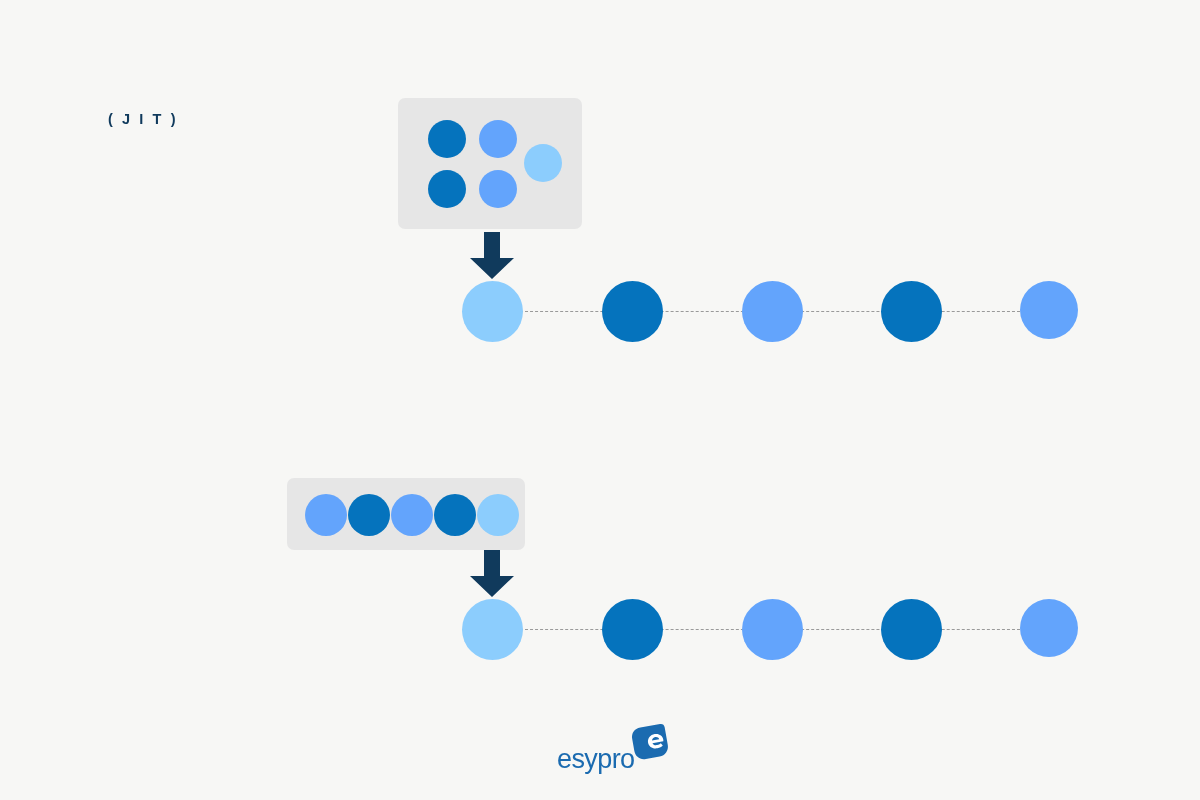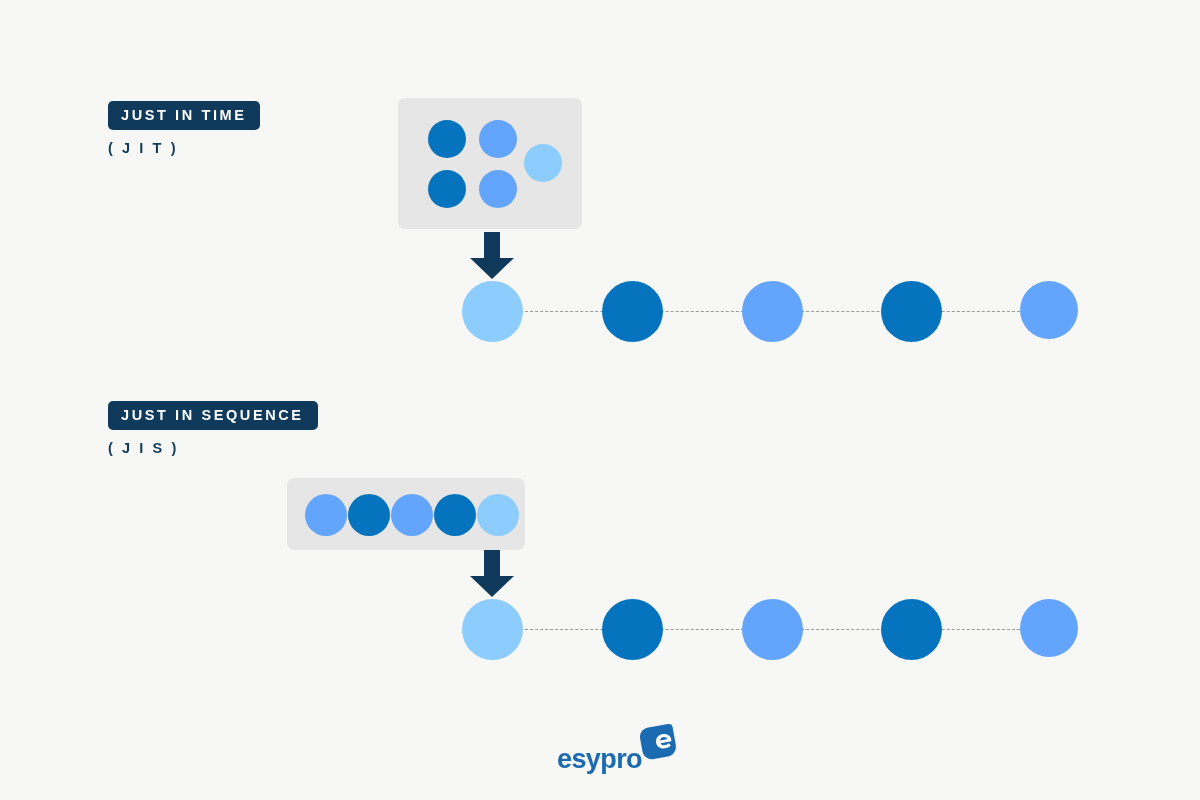--- a/index.html
+++ b/index.html
@@ -66,37 +66,36 @@
   .seq-row { position: absolute; }
 
   
   .logo {
     position: absolute;
     display: flex;
     align-items: flex-end;
   }
   .logo-text {
     font-size: 27px;
-    font-weight: bold;
+    font-weight: normal;
     color: #1b6bb0;
     letter-spacing: -0.6px;
     line-height: 1;
   }
   .logo-mark {
     margin-left: -7px;
     margin-bottom: 7px;
   }
 </style>
 </head>
 <body>
 
 <div class="canvas">
 
   <div class="label-block" style="left:108px; top:101px;">
-    <div class="badge">JUST IN TIME</div>
     <div class="sublabel">( J I T )</div>
   </div>
 
   <div class="group-box" style="left:398px; top:98px; width:184px; height:131px;">
     <div class="dot" style="left:30px; top:22px; width:38px; height:38px; background:#0573bd;"></div>
     <div class="dot" style="left:81px; top:22px; width:38px; height:38px; background:#63a4fc;"></div>
     <div class="dot" style="left:126px; top:46px; width:38px; height:38px; background:#8ccdfd;"></div>
     <div class="dot" style="left:30px; top:72px; width:38px; height:38px; background:#0573bd;"></div>
     <div class="dot" style="left:81px; top:72px; width:38px; height:38px; background:#63a4fc;"></div>
   </div>
@@ -109,24 +108,20 @@
 
   <div class="seq-row" style="left:462px; top:281px; width:616px; height:61px;">
     <div class="connector" style="left:58px; top:30px; width:500px;"></div>
     <div class="dot" style="left:0px; top:0px; width:61px; height:61px; background:#8ccdfd;"></div>
     <div class="dot" style="left:140px; top:0px; width:61px; height:61px; background:#0573bd;"></div>
     <div class="dot" style="left:280px; top:0px; width:61px; height:61px; background:#63a4fc;"></div>
     <div class="dot" style="left:419px; top:0px; width:61px; height:61px; background:#0573bd;"></div>
     <div class="dot" style="left:558px; top:0px; width:58px; height:58px; background:#63a4fc;"></div>
   </div>
 
-  <div class="label-block" style="left:108px; top:401px;">
-    <div class="badge">JUST IN SEQUENCE</div>
-    <div class="sublabel">( J I S )</div>
-  </div>
 
   <div class="group-box" style="left:287px; top:478px; width:238px; height:72px;">
     <div class="dot" style="left:18px; top:16px; width:42px; height:42px; background:#63a4fc;"></div>
     <div class="dot" style="left:61px; top:16px; width:42px; height:42px; background:#0573bd;"></div>
     <div class="dot" style="left:104px; top:16px; width:42px; height:42px; background:#63a4fc;"></div>
     <div class="dot" style="left:147px; top:16px; width:42px; height:42px; background:#0573bd;"></div>
     <div class="dot" style="left:190px; top:16px; width:42px; height:42px; background:#8ccdfd;"></div>
   </div>
 
   <div class="arrow" style="left:467px; top:550px;">

